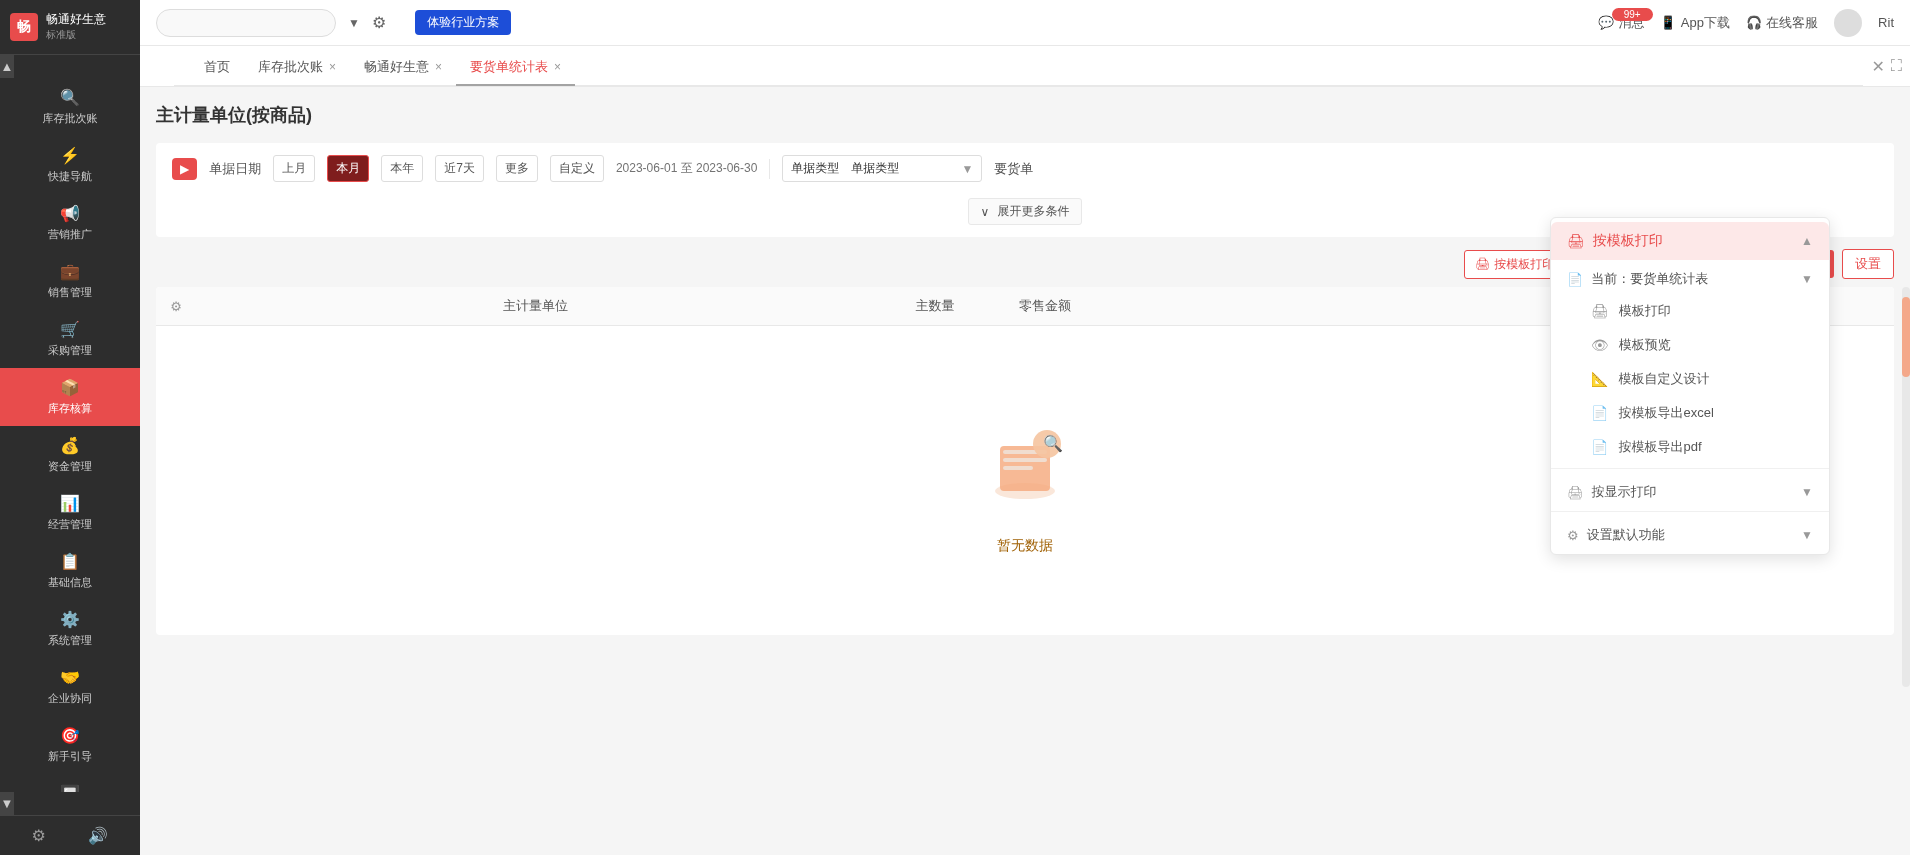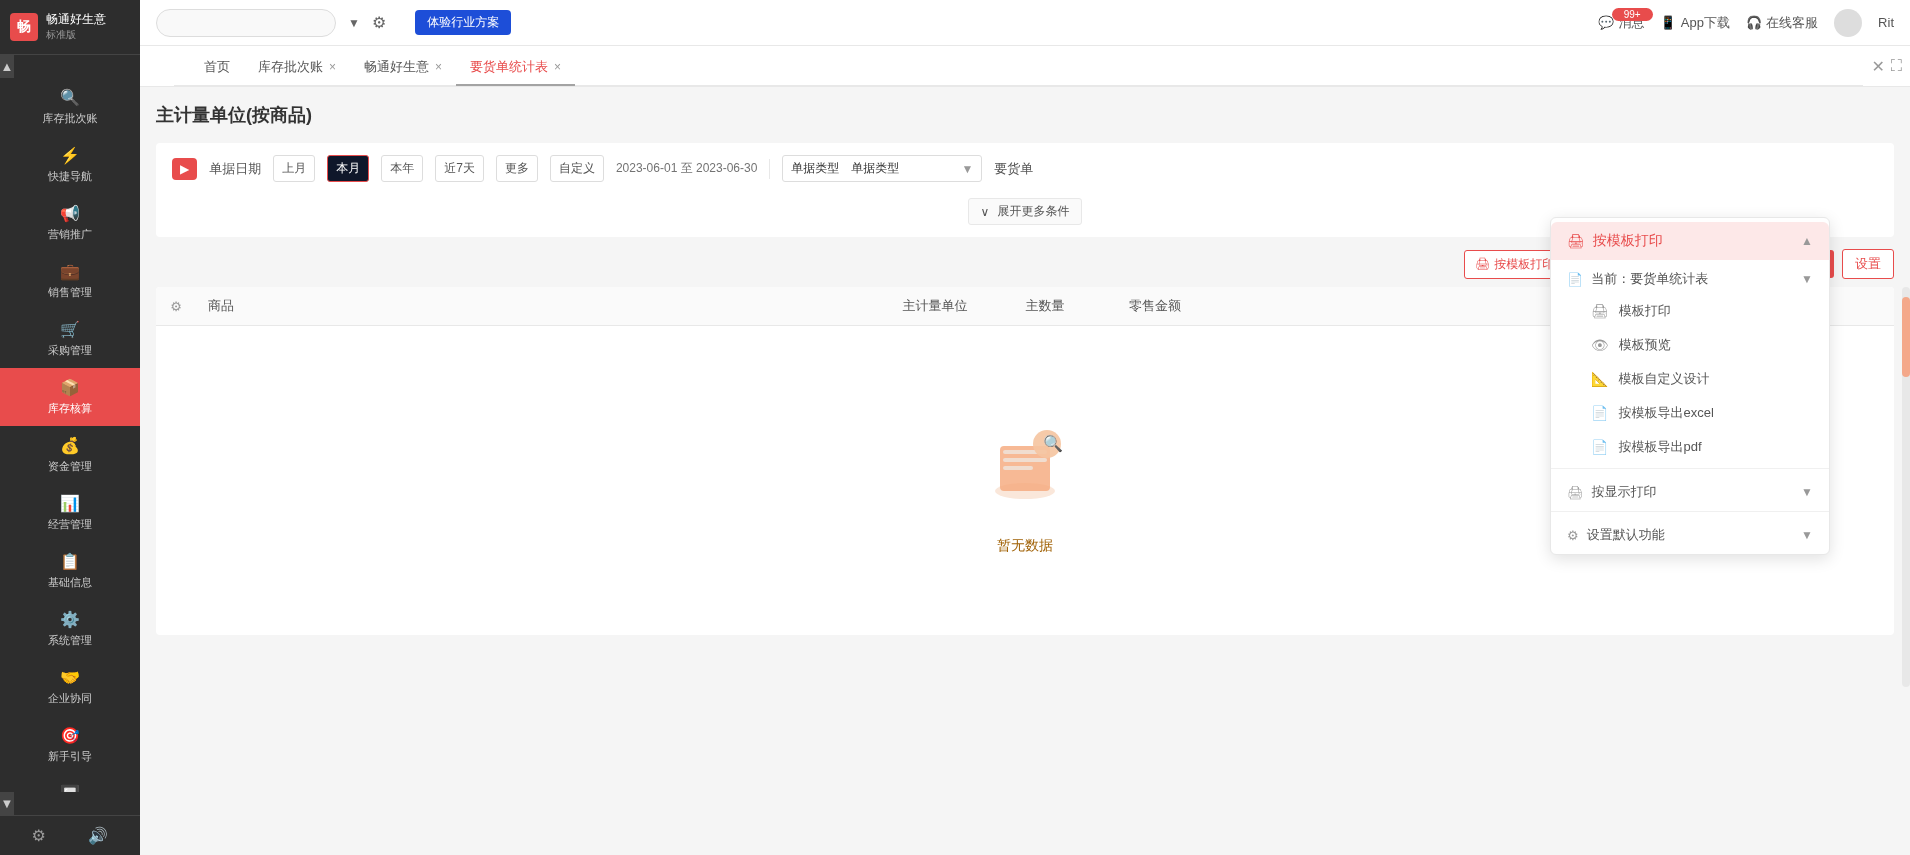--- a/index.html
+++ b/index.html
@@ -41,21 +41,21 @@
     
     .page-content { flex: 1; background: #f5f5f5; padding: 16px; overflow: auto; position: relative; }
     .page-title { font-size: 18px; font-weight: bold; color: #333; margin-bottom: 16px; }
 
     
     .filter-bar { background: #fff; border-radius: 4px; padding: 12px 16px; margin-bottom: 12px; }
     .filter-row { display: flex; align-items: center; gap: 12px; flex-wrap: wrap; }
     .filter-expand { display: flex; align-items: center; background: #e84c4c; color: white; padding: 4px 8px; border-radius: 4px; cursor: pointer; font-size: 12px; }
     .filter-label { color: #555; font-size: 13px; white-space: nowrap; }
     .date-btn { padding: 4px 8px; border: 1px solid #ddd; border-radius: 3px; cursor: pointer; font-size: 12px; color: #555; background: #fff; }
-    .date-btn.active { background: #0f172a; color: white; border-color: #e84c4c; }
+    .date-btn.active { background: #7f1d1d; color: white; border-color: #e84c4c; }
     .date-range { color: #737373; font-size: 12px; }
     .filter-separator { height: 20px; width: 1px; background: #e8e8e8; }
     .filter-type-select { display: flex; align-items: center; gap: 4px; border: 1px solid #ddd; border-radius: 3px; padding: 4px 8px; cursor: pointer; font-size: 12px; min-width: 200px; }
     .expand-conditions { display: flex; align-items: center; gap: 4px; color: #555; cursor: pointer; font-size: 12px; padding: 4px 12px; border: 1px solid #e8e8e8; border-radius: 3px; background: #fafafa; width: fit-content; margin: 8px auto 0; }
 
     
     .toolbar { display: flex; align-items: center; justify-content: flex-end; gap: 8px; margin-bottom: 8px; position: relative; }
     .toolbar-dots { color: #999; cursor: pointer; font-size: 18px; padding: 4px; }
 
     
@@ -281,21 +281,20 @@
         <span>查询</span>
       </button>
       <button style="border:1px solid #e84c4c; color:#e84c4c; background:#fff; border-radius:3px; padding:5px 12px; cursor:pointer; font-size:13px;">
         <span>设置</span>
       </button>
     </div>
 
     <div class="data-table">
       <div class="table-header">
         <div class="th table-settings-icon">⚙</div>
-        <div class="th">商品</div>
         <div class="th th-center">主计量单位</div>
         <div class="th th-center">主数量</div>
         <div class="th th-center">零售金额</div>
         <div class="th"></div>
       </div>
 
       <div class="empty-state">
         <div class="empty-icon">
           <svg width="100" height="100" viewBox="0 0 100 100" xmlns="http://www.w3.org/2000/svg">
             <ellipse cx="50" cy="85" rx="30" ry="8" fill="#f5d0b5" opacity="0.5"></ellipse>

